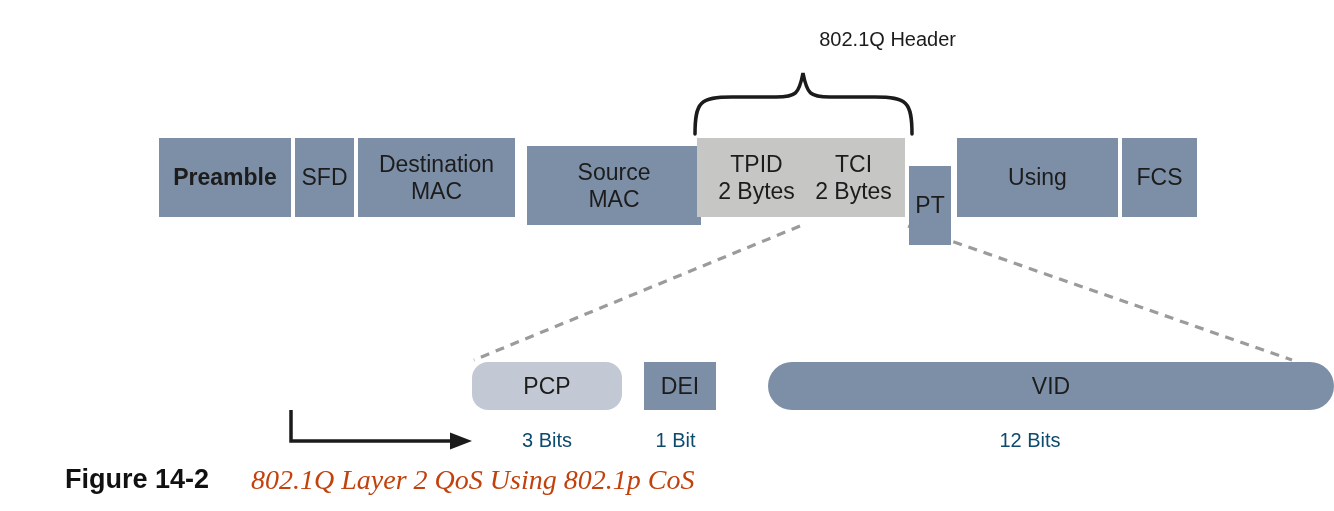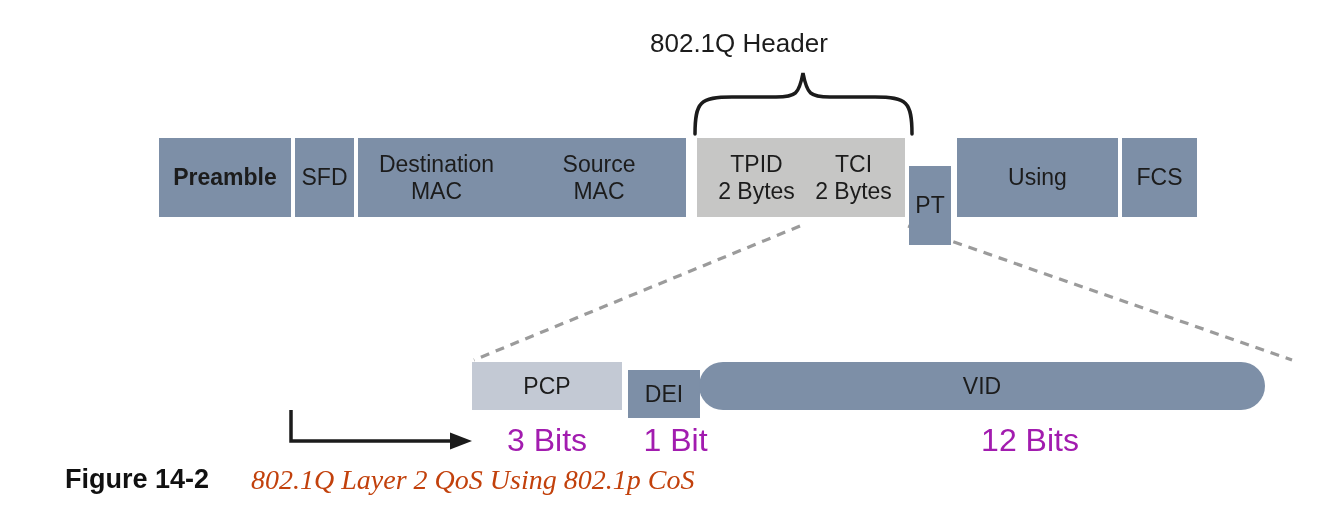--- a/index.html
+++ b/index.html
@@ -35,38 +35,38 @@
     position: absolute;
     top: 362px;
     height: 48px;
     background: #7d8fa7;
     display: flex;
     align-items: center;
     justify-content: center;
     font-size: 23px;
     color: #1c1c1c;
   }
-  .tbox.light { background: #c3c9d4; }
+  .tbox.light { background: #c3c9d4; border-radius: 16px; }
 
   .bitlabel {
     position: absolute;
     top: 427px;
-    font-size: 32px;
+    font-size: 20px;
     line-height: 26px;
     text-align: center;
-    color: #a21caf;
+    color: #0c4a6e;
   }
 
   #header-label {
     position: absolute;
     top: 28px;
     left: 650px;
     width: 306px;
-    text-align: left;
-    font-size: 26px;
+    text-align: right;
+    font-size: 20px;
     color: #1c1c1c;
   }
 
   #cos-note {
     position: absolute;
     top: 371px;
     left: 64px;
     font-size: 25px;
     line-height: 27px;
     color: #1c1c1c;
@@ -123,21 +123,21 @@
     <div></div>
   </div>
   <div class="fbox" style="left:295px;width:59px;">
     <div>SFD</div>
     <div></div>
   </div>
   <div class="fbox" style="left:358px;width:157px;">
     <div>Destination</div>
     <div>MAC</div>
   </div>
-  <div class="fbox" style="left:512px;width:174px;">
+  <div class="fbox" style="left:527px;width:174px;margin-top:8px;">
     <div>Source</div>
     <div>MAC</div>
   </div>
   <div class="fbox gray" style="left:697px;width:119px;">
     <div>TPID</div>
     <div>2 Bytes</div>
   </div>
   <div class="fbox gray" style="left:802px;width:103px;">
     <div>TCI</div>
     <div>2 Bytes</div>
@@ -152,24 +152,24 @@
   </div>
   <div class="fbox" style="left:1122px;width:75px;">
     <div>FCS</div>
     <div></div>
   </div>
 
 
   <div class="tbox light" style="left:472px;width:150px;">
     <div>PCP</div>
   </div>
-  <div class="tbox" style="left:628px;width:72px;margin-top:8px;">
+  <div class="tbox" style="left:644px;width:72px;">
     <div>DEI</div>
   </div>
-  <div class="tbox" style="left:699px;width:566px;border-radius:24px;">
+  <div class="tbox" style="left:768px;width:566px;border-radius:24px;">
     <div>VID</div>
   </div>
 
   <div class="bitlabel" style="left:472px;width:150px;">3 Bits</div>
   <div class="bitlabel" style="left:628px;width:95px;">1 Bit</div>
   <div class="bitlabel" style="left:930px;width:200px;">12 Bits</div>
 
   <div id="caption">
     <span class="num">Figure 14-2</span>
     <span class="ttl">802.1Q Layer 2 QoS Using 802.1p CoS</span>

